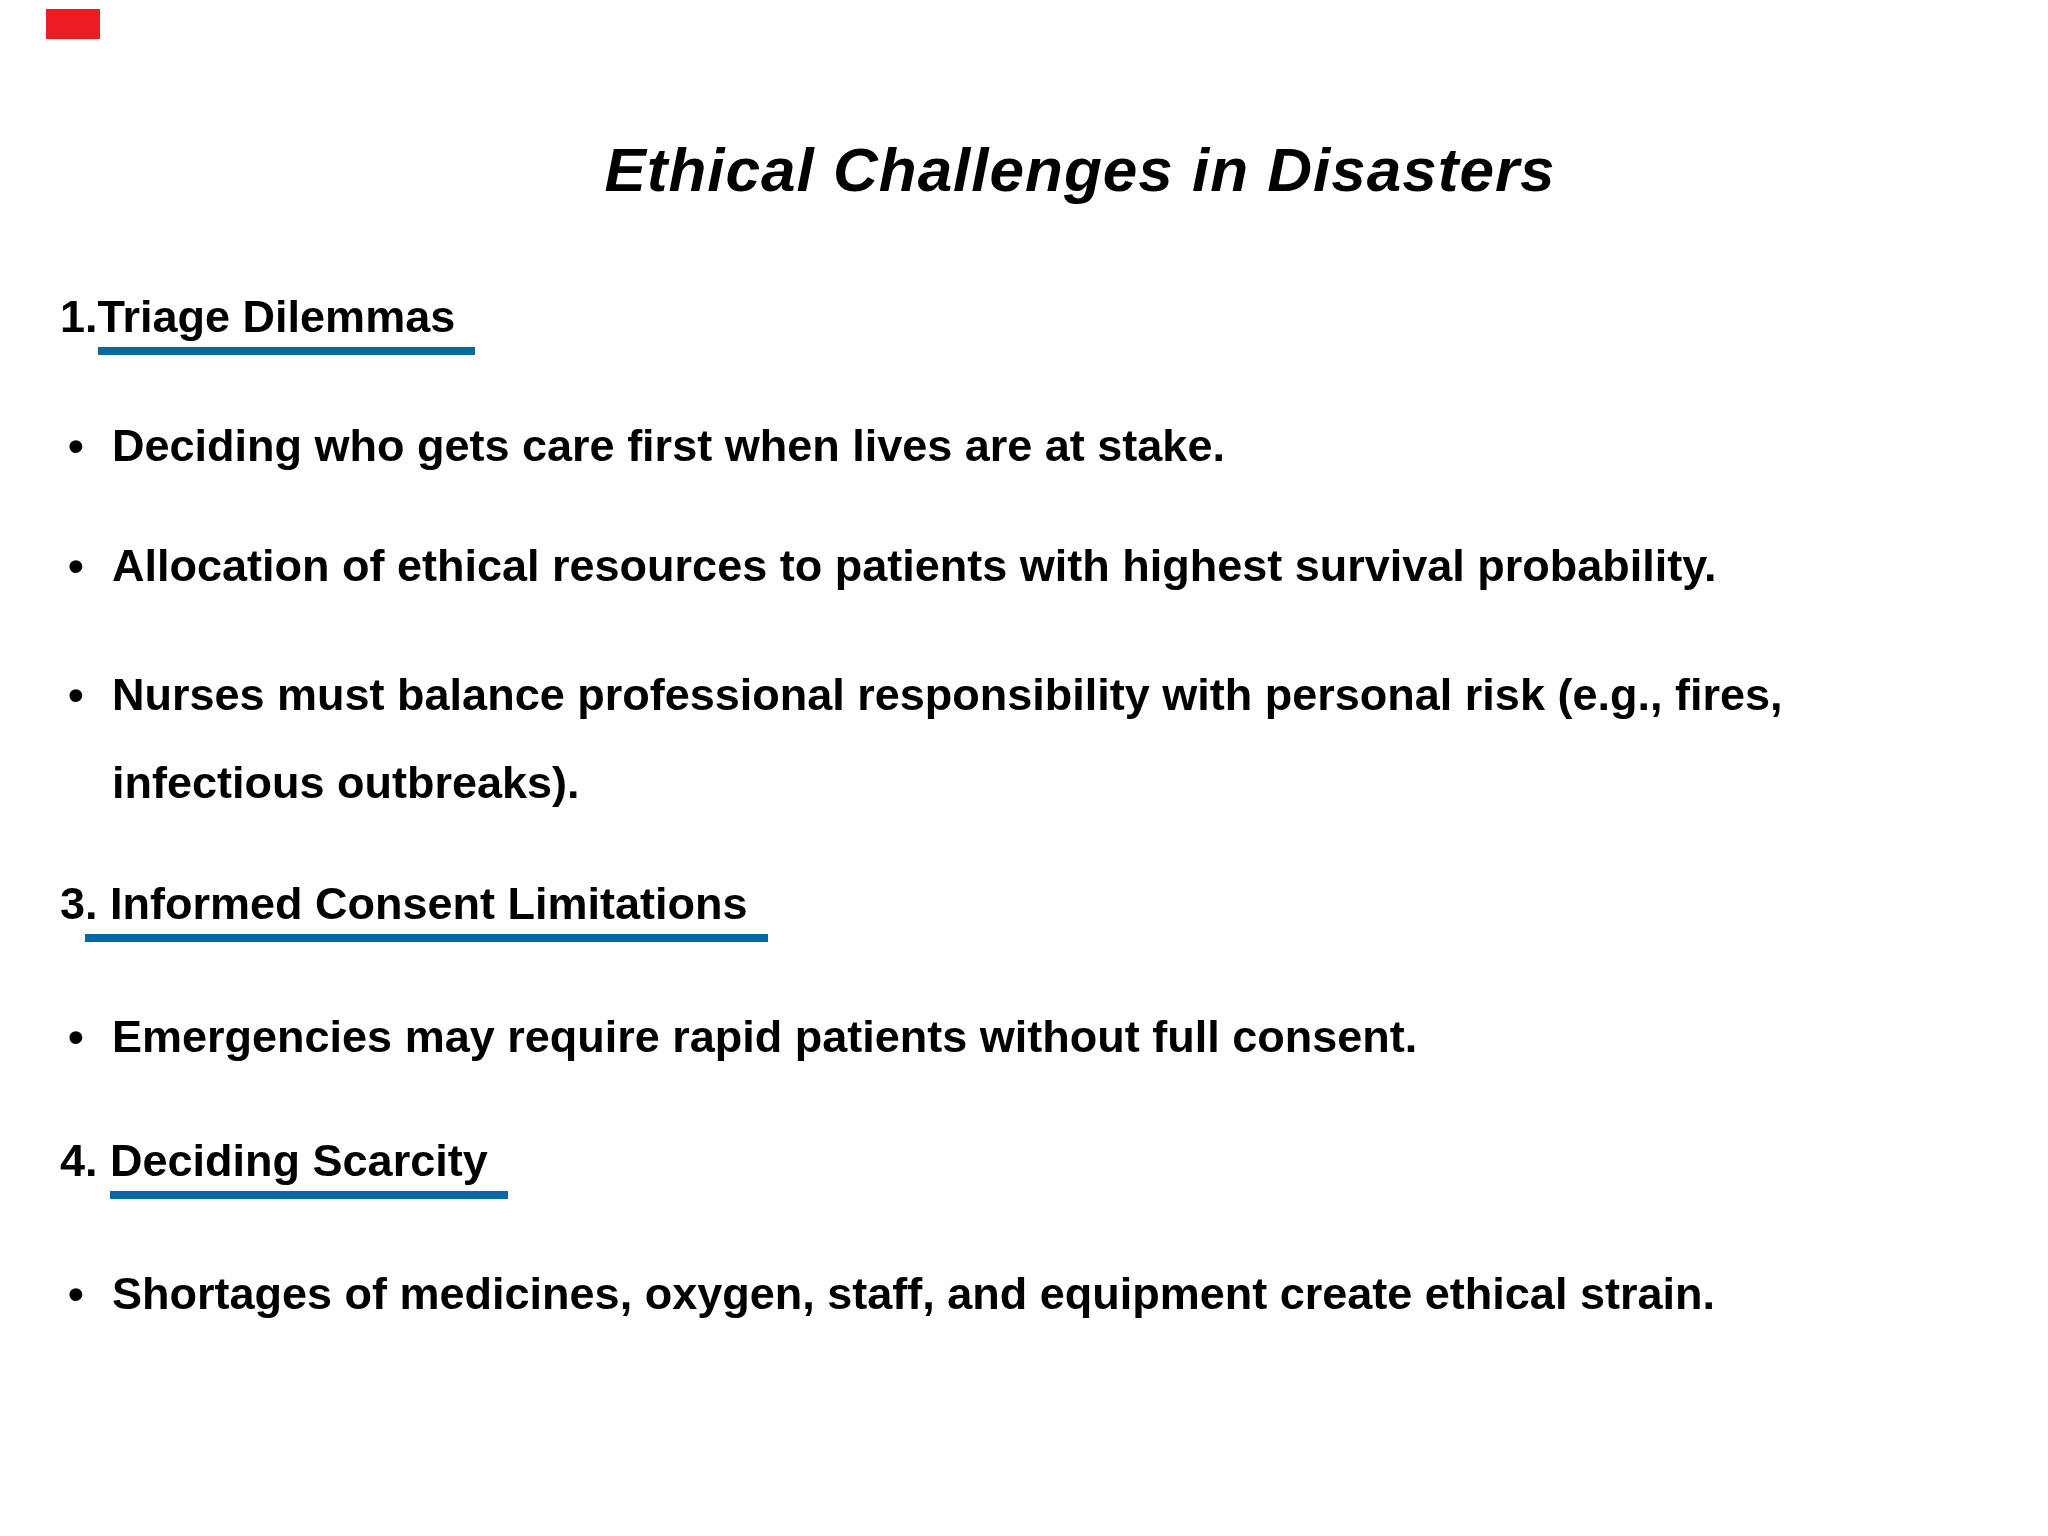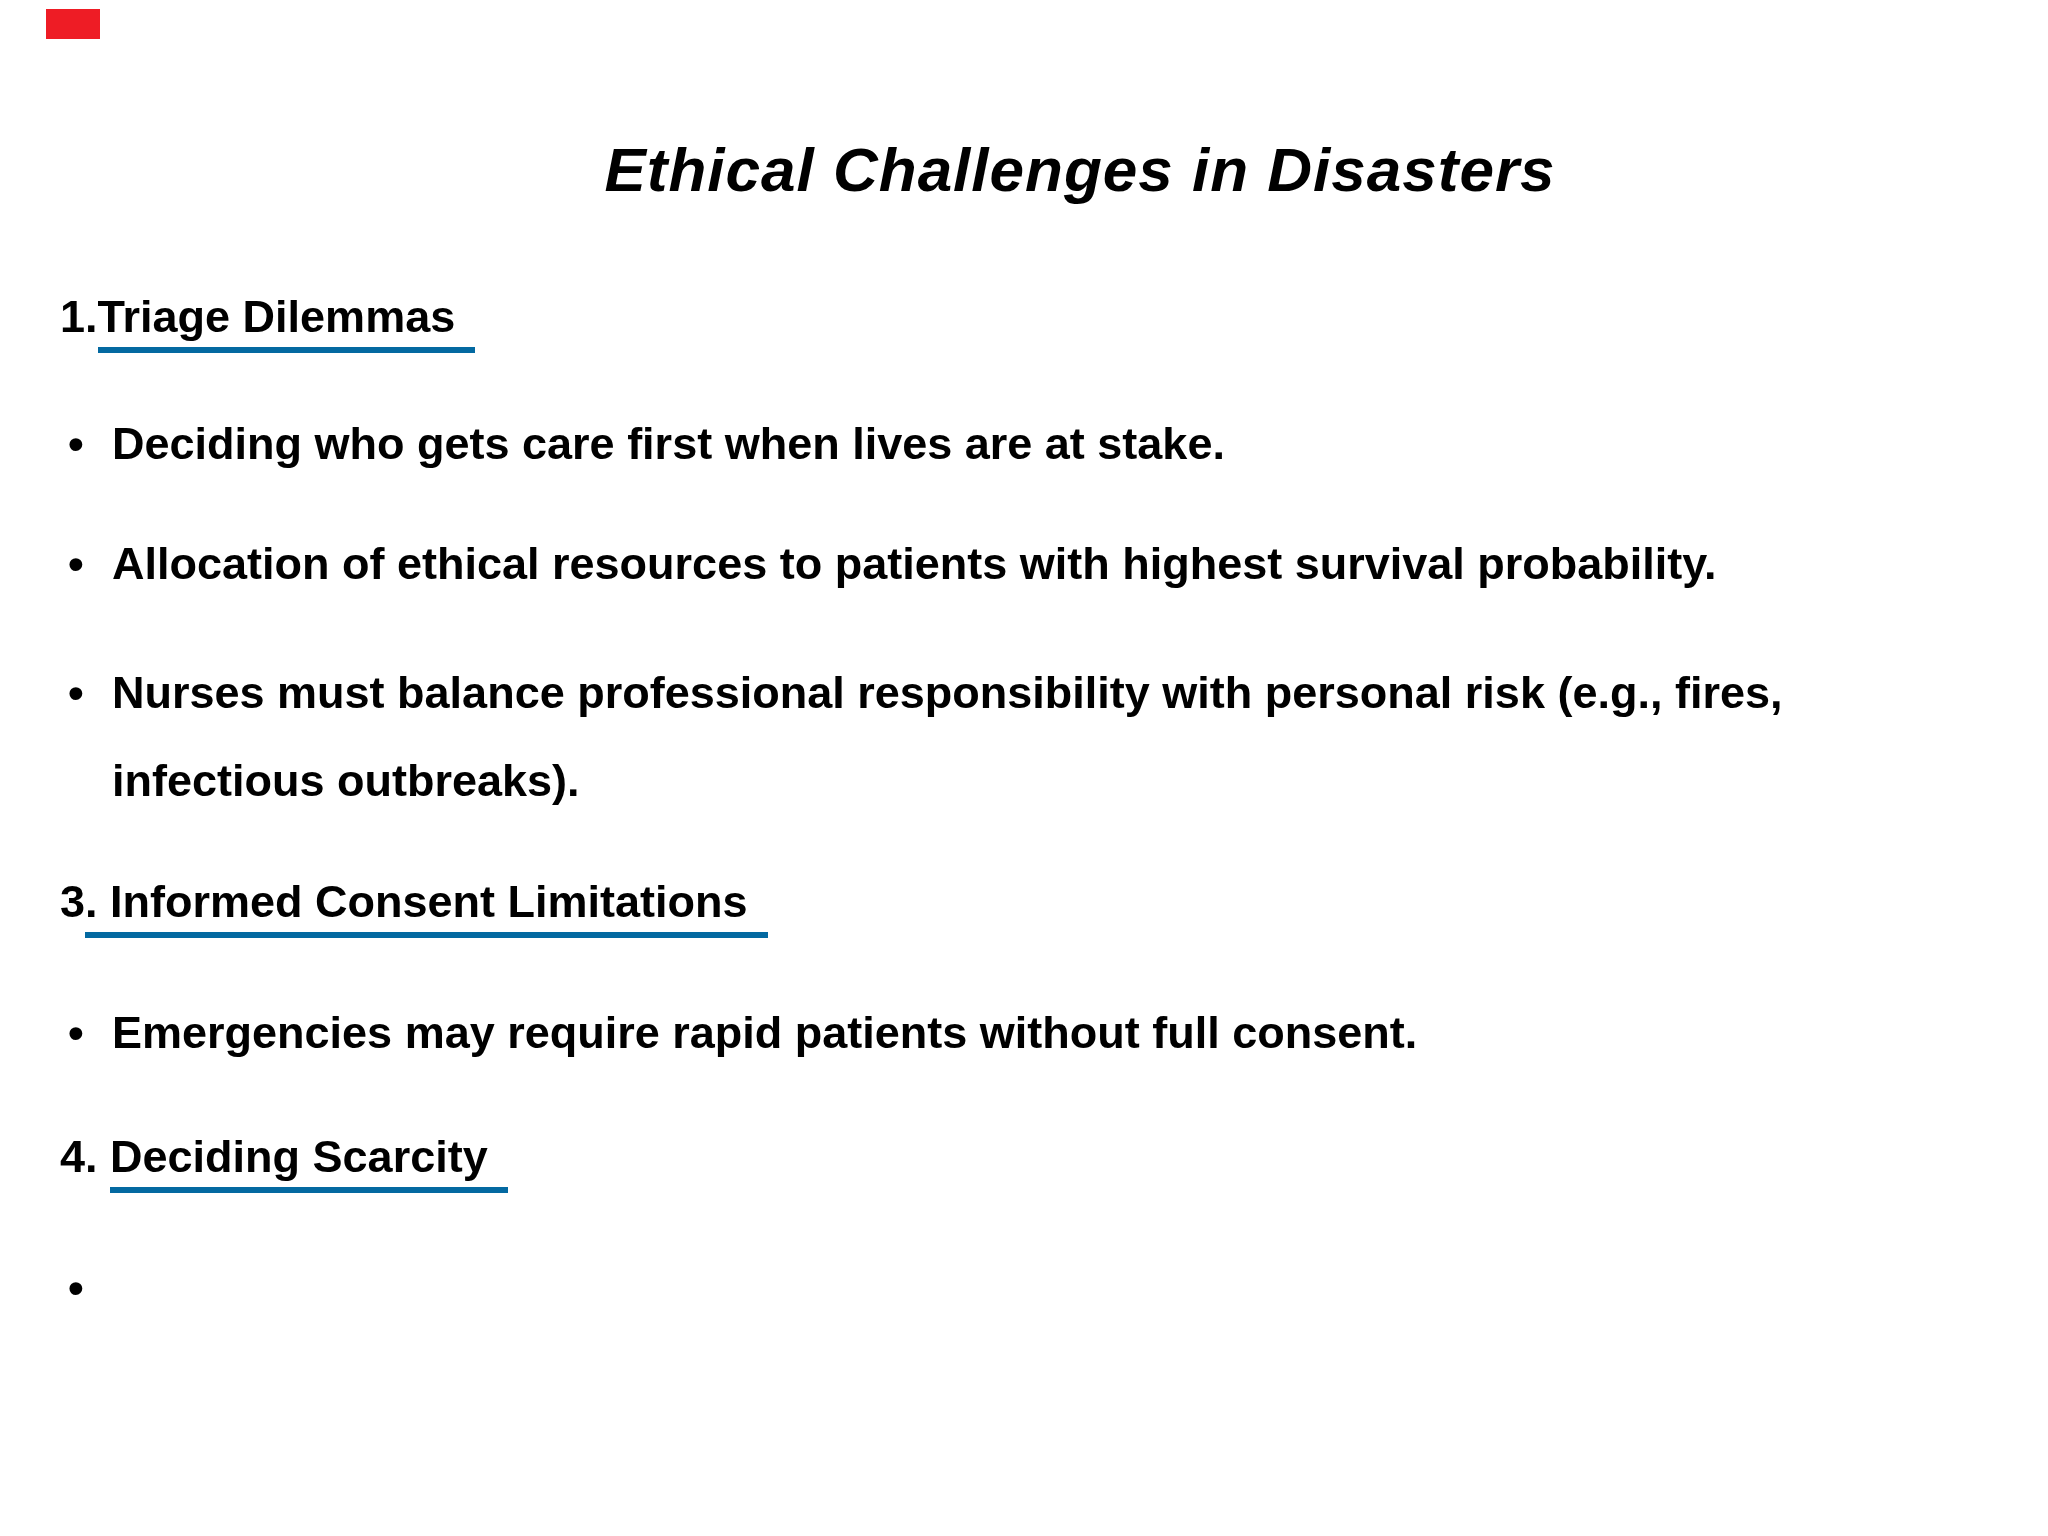--- a/index.html
+++ b/index.html
@@ -38,21 +38,21 @@
     font-size: 45px;
     line-height: 58px;
     margin-top: 62px;
     white-space: pre;
   }
   .heading.first { margin-top: 86px; }
   .heading.after-tall { margin-top: 48px; }
   .heading .underlined {
     display: inline-block;
     line-height: 52px;
-    border-bottom: 6px solid #0369a1;
+    border-bottom: 8px solid #0369a1;
     padding: 0 20px 4px 0;
     white-space: pre;
   }
   .bullet {
     display: flex;
     align-items: flex-start;
     font-size: 45px;
     line-height: 58px;
     margin-top: 62px;
   }
@@ -97,15 +97,16 @@
 
   <div class="bullet mt66">
     <span class="dot">•</span>
     <span class="text">Emergencies may require rapid patients without full consent.</span>
   </div>
 
   <div class="heading" style="margin-top:66px"><span class="num">4. </span><span class="underlined">Deciding Scarcity</span></div>
 
   <div class="bullet mt66">
     <span class="dot">•</span>
+    <span class="text">Shortages of medicines, oxygen, staff, and equipment create ethical strain.</span>
   </div>
 
 </div>
 
 </body></html>

